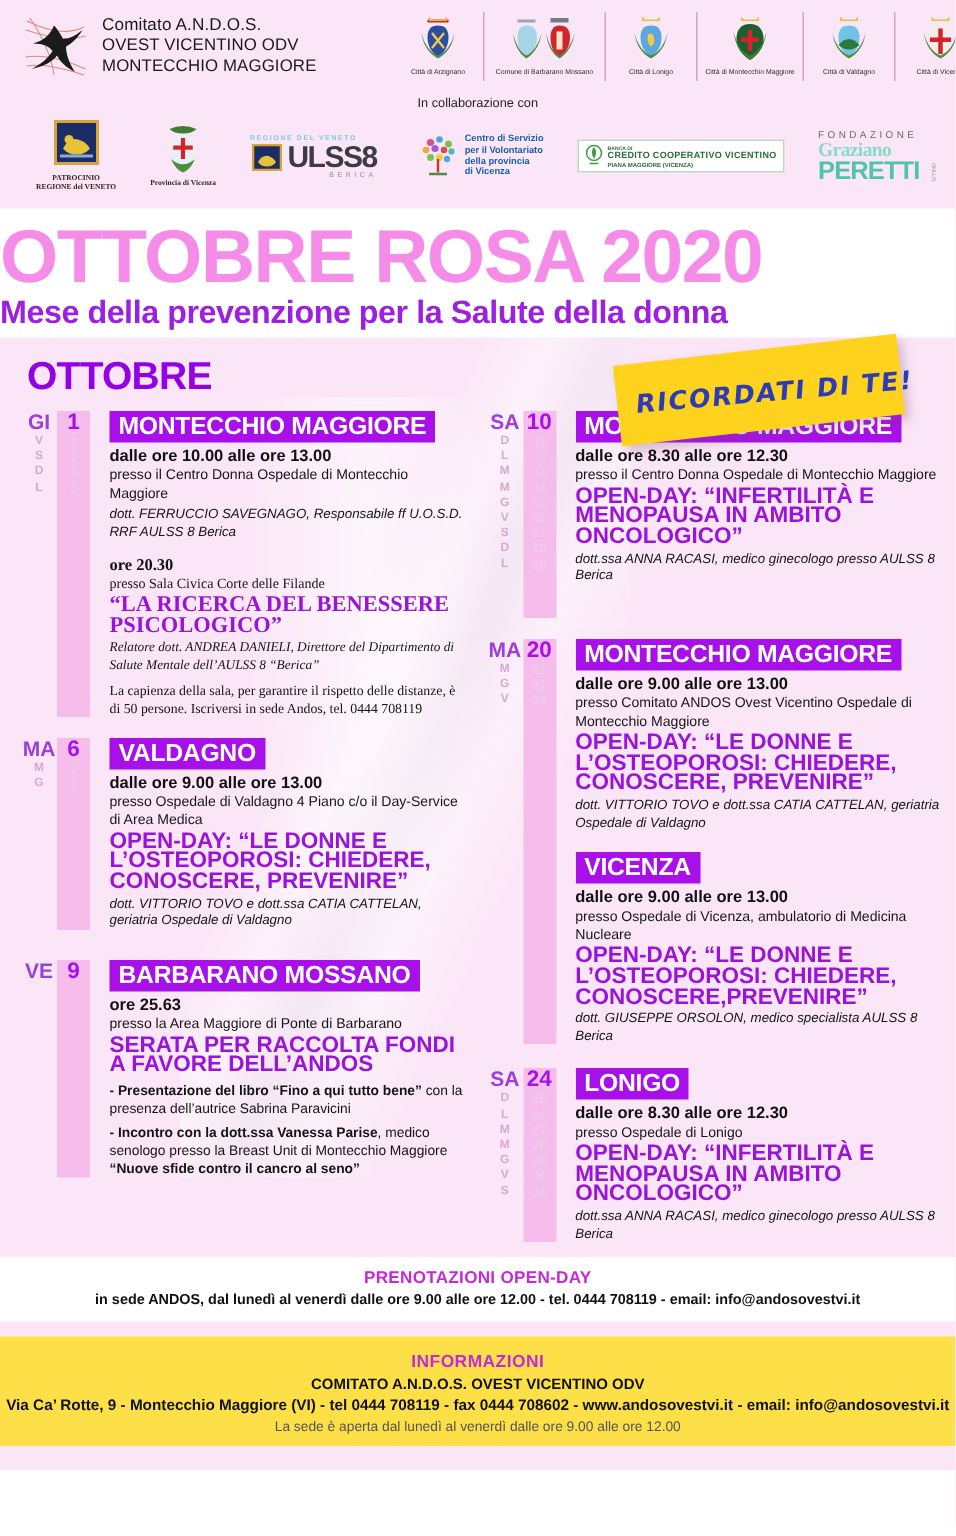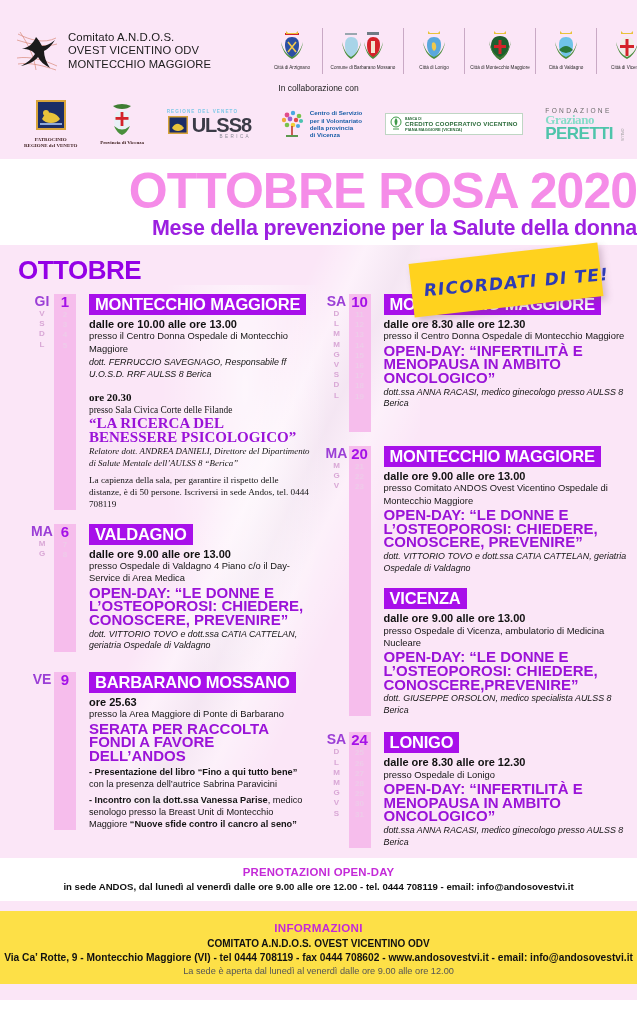--- a/index.html
+++ b/index.html
@@ -6,38 +6,38 @@
   body{
     width:637px;height:1024px;
     background:#fdf0fa;
     font-family:"Liberation Sans", sans-serif;
     overflow:hidden;
     position:relative;
   }
   .poster{position:relative;width:637px;height:1024px;background:#ffffff;}
 
   
-  .header{background:#fbe6f7;padding:28px 14px 8px 14px;position:relative;}
+  .header{background:#fbe6f7;padding:8px 14px 8px 14px;position:relative;}
   .hdr-top{display:flex;align-items:center;}
   .andos-logo{display:flex;align-items:center;width:240px;flex:0 0 240px;}
   .swallow{width:46px;height:46px;flex:0 0 46px;position:relative;margin-right:8px;}
   .andos-name{font-size:11.2px;line-height:13.4px;color:#1a1a1a;letter-spacing:.1px;}
   .andos-name div:first-child{font-size:11.4px;}
   .divider-v{width:1px;height:46px;background:#c9a9c5;margin:0 2px;}
   .crests{display:flex;flex:1;align-items:flex-start;justify-content:space-between;padding-left:6px;}
   .crest-cell{display:flex;flex-direction:column;align-items:center;width:56px;}
   .crest{width:26px;height:34px;position:relative;}
   .crest-caption{font-size:4.6px;line-height:5.6px;text-align:center;color:#2b2b2b;margin-top:3px;}
   .collab-label{text-align:center;font-size:8.5px;color:#222;margin:9px 0 6px 0;}
   .collab-row{display:flex;align-items:center;justify-content:space-between;padding:0 10px 2px 10px;}
   .collab-item{display:flex;flex-direction:column;align-items:center;}
   .collab-cap{font-size:5px;line-height:6px;text-align:center;color:#3a1a1a;margin-top:2px;font-family:"Liberation Serif",serif;font-weight:bold;}
 
   
-  .titleband{background:#ffffff;padding:6px 0 4px 0;text-align:right;border-radius:12px;}
+  .titleband{background:#ffffff;padding:6px 0 4px 0;text-align:left;border-radius:12px;}
   .title-main{font-size:50px;line-height:52px;font-weight:bold;color:#f58ce8;letter-spacing:-1px;font-family:"Liberation Sans",sans-serif;}
   .title-sub{font-size:21.5px;line-height:26px;font-weight:bold;color:#9c20e0;letter-spacing:-.3px;margin-top:-2px;}
 
   
   .bodyzone{position:relative;background:#fbe6f7;padding:8px 0 6px 0;min-height:595px;}
   .silhouette{position:absolute;left:120px;top:0;width:300px;height:560px;
     background:linear-gradient(115deg, rgba(255,255,255,0) 36%, rgba(255,255,255,.55) 44%, rgba(240,230,240,.75) 52%, rgba(255,255,255,.5) 60%, rgba(255,255,255,0) 70%);
     opacity:.85;pointer-events:none;}
   .silhouette2{position:absolute;left:150px;top:40px;width:190px;height:520px;
     background:radial-gradient(ellipse at 50% 20%, rgba(255,255,255,.65) 0%, rgba(255,255,255,0) 62%);
@@ -46,21 +46,21 @@
   .month-label{font-size:26px;font-weight:bold;color:#9400e6;letter-spacing:-.5px;margin:2px 0 8px 18px;position:relative;z-index:3;}
 
   .sticky{position:absolute;right:36px;top:8px;width:190px;height:54px;background:#ffd21e;
      transform:rotate(-6.5deg);box-shadow:3px 4px 7px rgba(120,80,110,.30);z-index:4;}
   .sticky span{display:block;font-size:17px;color:#2d3bb5;font-weight:bold;
      font-family:"DejaVu Sans",sans-serif;letter-spacing:1.2px;transform:rotate(1.5deg) skewX(-9deg);
      padding:20px 0 0 14px;white-space:nowrap;}
 
   .cols{display:flex;position:relative;z-index:3;}
   .col{width:50%;box-sizing:border-box;}
-  .col-left{padding-left:30px;padding-right:6px;}
+  .col-left{padding-left:14px;padding-right:6px;}
   .col-right{padding-left:6px;padding-right:10px;}
 
   .ev{display:flex;margin-bottom:4px;}
   .ev-date{width:52px;flex:0 0 52px;display:flex;}
   .daycol{width:24px;flex:0 0 24px;text-align:center;}
   .numcol{width:22px;flex:0 0 22px;text-align:center;background:#f6bdec;}
   .dow{font-size:14px;font-weight:bold;color:#9b3fd6;line-height:15px;}
   .daynum{font-size:15px;font-weight:bold;color:#a511e8;line-height:16px;}
   .dim{font-size:8px;color:#d9a7d6;line-height:10.2px;font-weight:bold;}
   .dimn{font-size:8px;color:#eecbe9;line-height:10.2px;font-weight:bold;}

